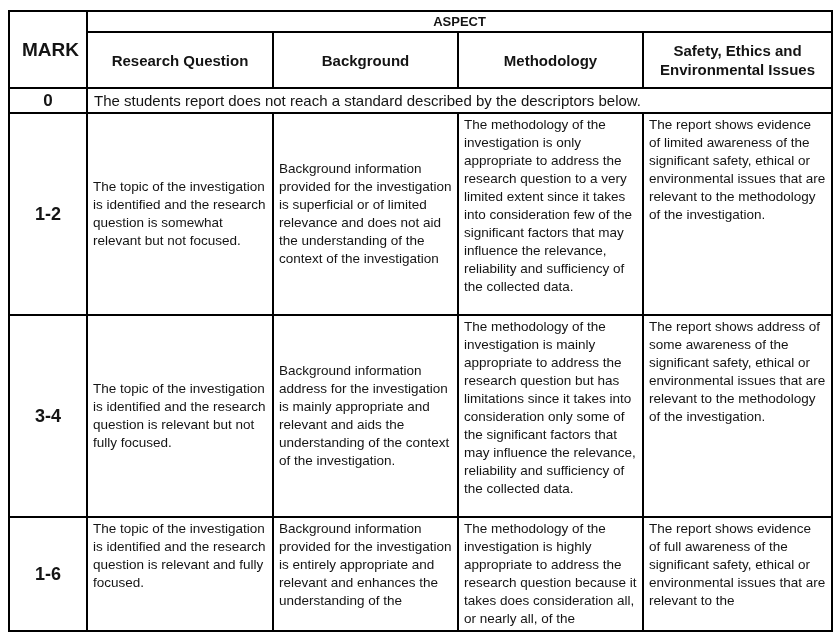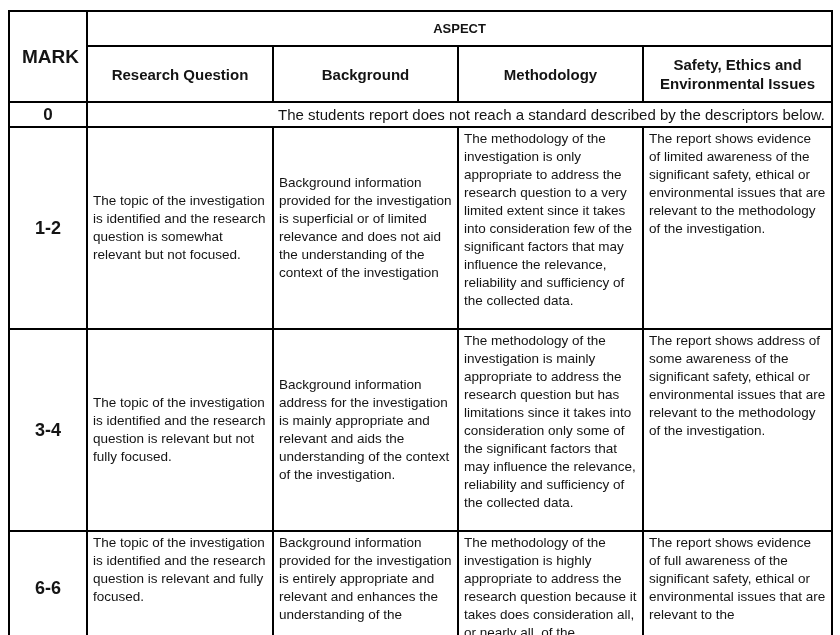--- a/index.html
+++ b/index.html
@@ -35,21 +35,21 @@
   tr.row-zero     { height: 25px; }
   tr.row-band-1   { height: 202px; }
   tr.row-band-2   { height: 202px; }
   tr.row-band-3   { height: 112px; }
 
   th.aspect-header {
     font-size: 13px;
     font-weight: bold;
     text-align: center;
     vertical-align: middle;
-    padding: 9px 4px;
+    padding: 2px 4px;
     border-radius: 10px;
   }
 
   th.mark-header {
     font-size: 19px;
     font-weight: bold;
     text-align: center;
     vertical-align: middle;
     padding: 0 12px;
   }
@@ -66,21 +66,21 @@
   td.mark-cell {
     font-size: 18px;
     font-weight: bold;
     text-align: center;
     vertical-align: middle;
     padding: 0 2px;
   }
 
   td.zero-descriptor {
     font-size: 15px;
-    text-align: right;
+    text-align: left;
     vertical-align: middle;
     padding: 0 6px;
   }
 
   td.desc-cell {
     font-size: 13.5px;
     line-height: 18px;
     vertical-align: top;
     padding: 2px 5px;
     text-align: left;
@@ -130,21 +130,21 @@
 
     <tr class="row-band-2">
       <td class="mark-cell">3-4</td>
       <td class="desc-cell v-mid">The topic of the investigation is identified and the research question is relevant but not fully focused.</td>
       <td class="desc-cell v-mid">Background information address for the investigation is mainly appropriate and relevant and aids the understanding of the context of the investigation.</td>
       <td class="desc-cell v-top">The methodology of the investigation is mainly appropriate to address the research question but has limitations since it takes into consideration only some of the significant factors that may influence the relevance, reliability and sufficiency of the collected data.</td>
       <td class="desc-cell v-top">The report shows address of some awareness of the significant safety, ethical or environmental issues that are relevant to the methodology of the investigation.</td>
     </tr>
 
     <tr class="row-band-3">
-      <td class="mark-cell">6-6</td>
+      <td class="mark-cell">1-6</td>
       <td class="desc-cell v-top">The topic of the investigation is identified and the research question is relevant and fully focused.</td>
       <td class="desc-cell v-top">Background information provided for the investigation is entirely appropriate and relevant and enhances the understanding of the</td>
       <td class="desc-cell v-top">The methodology of the investigation is highly appropriate to address the research question because it takes does consideration all, or nearly all, of the</td>
       <td class="desc-cell v-top">The report shows evidence of full awareness of the significant safety, ethical or environmental issues that are relevant to the</td>
     </tr>
   </tbody>
     </table>
 </div>
 
 </body></html>

